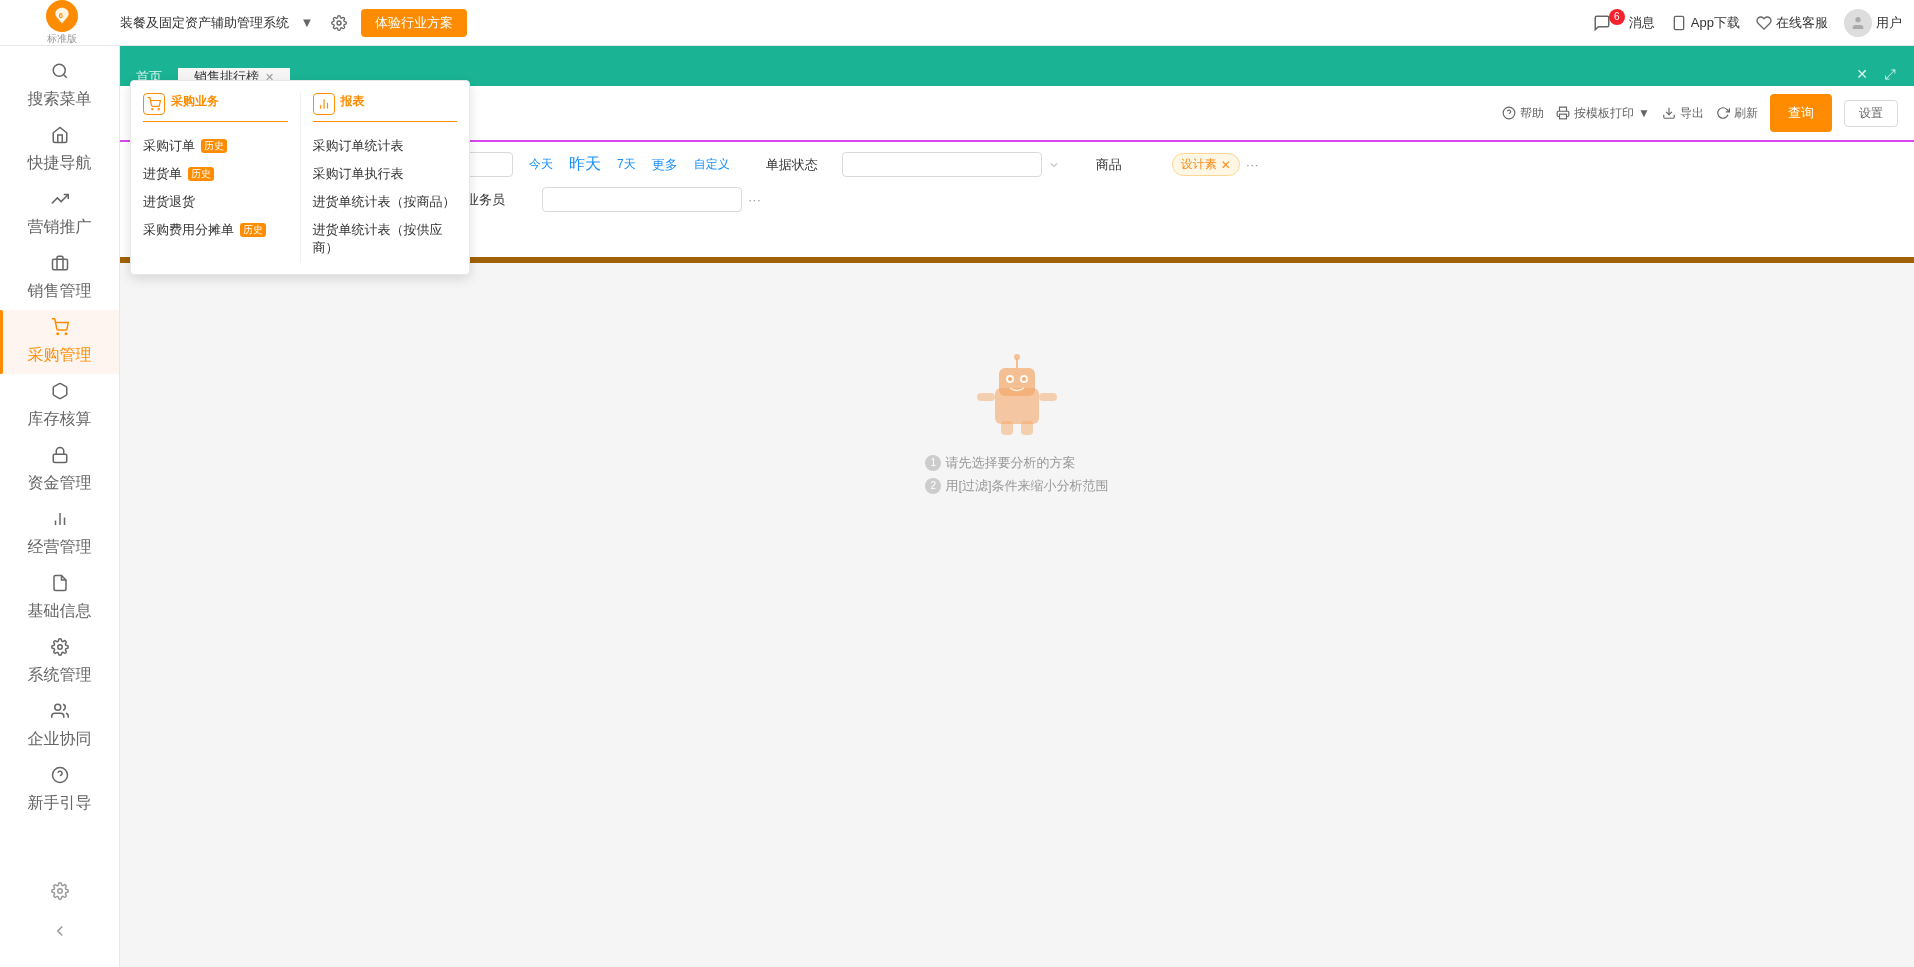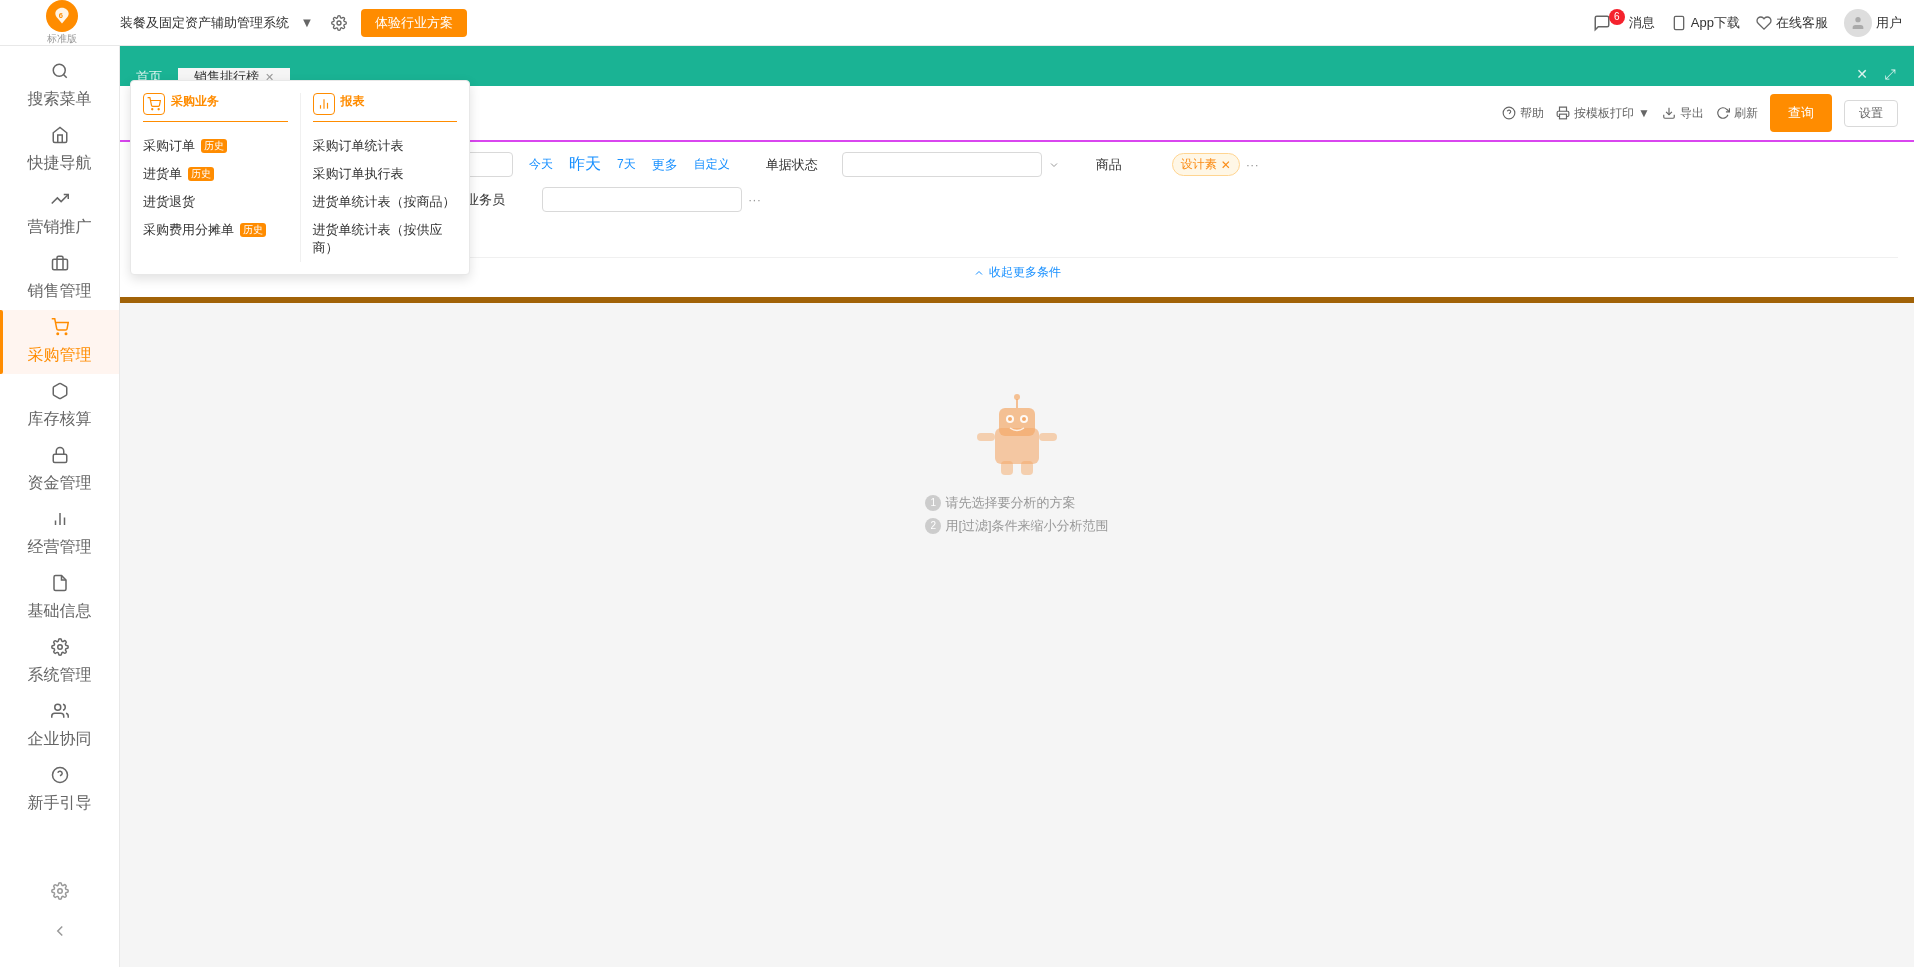--- a/index.html
+++ b/index.html
@@ -685,26 +685,20 @@
         </div>
 
         <div class="filter-row">
           <span class="filter-label">客户</span>
           <div style="display:flex;align-items:center;gap:6px">
             <input class="filter-input" style="width: 200px;">
             <span class="ellipsis">···</span>
           </div>
         </div>
 
-        <div class="collapse-btn">
-          <svg width="12" height="12" viewBox="0 0 24 24" fill="none" stroke="#1890ff" stroke-width="2">
-              <polyline points="18 15 12 9 6 15"></polyline>
-            </svg>
-          <span>收起更多条件</span>
-        </div>
       </div>
 
       <div class="empty-state">
 
         <div class="empty-icon">
           <svg width="100" height="100" viewBox="0 0 100 100">
 
             <rect x="28" y="45" width="44" height="36" rx="6" fill="#f4a96a" opacity="0.6"></rect>
 
             <rect x="32" y="25" width="36" height="28" rx="6" fill="#f4a96a" opacity="0.7"></rect>

